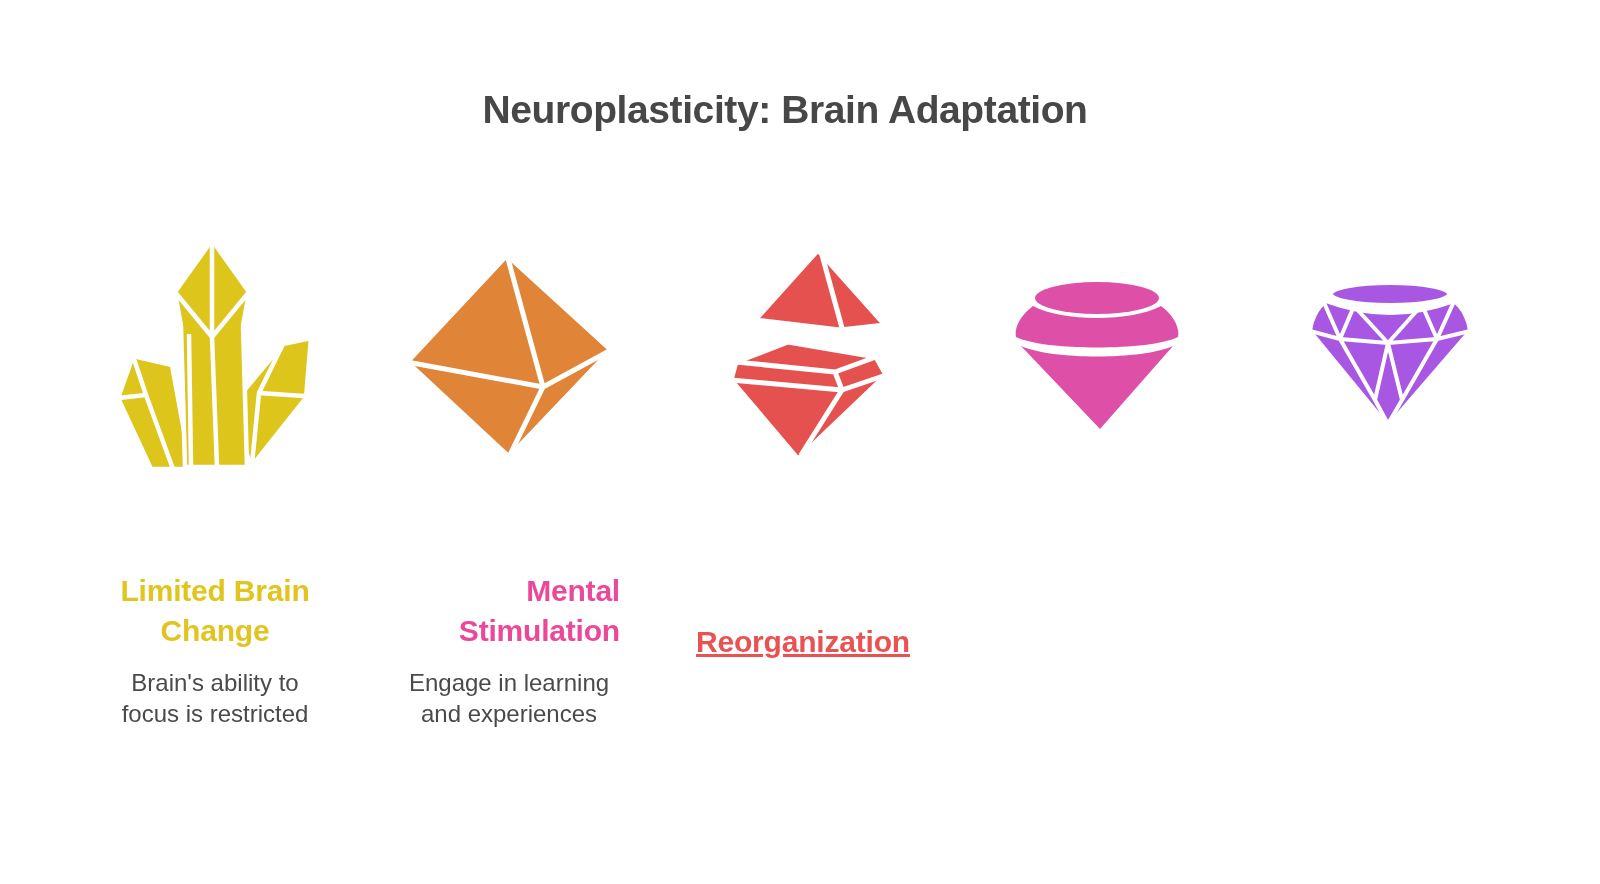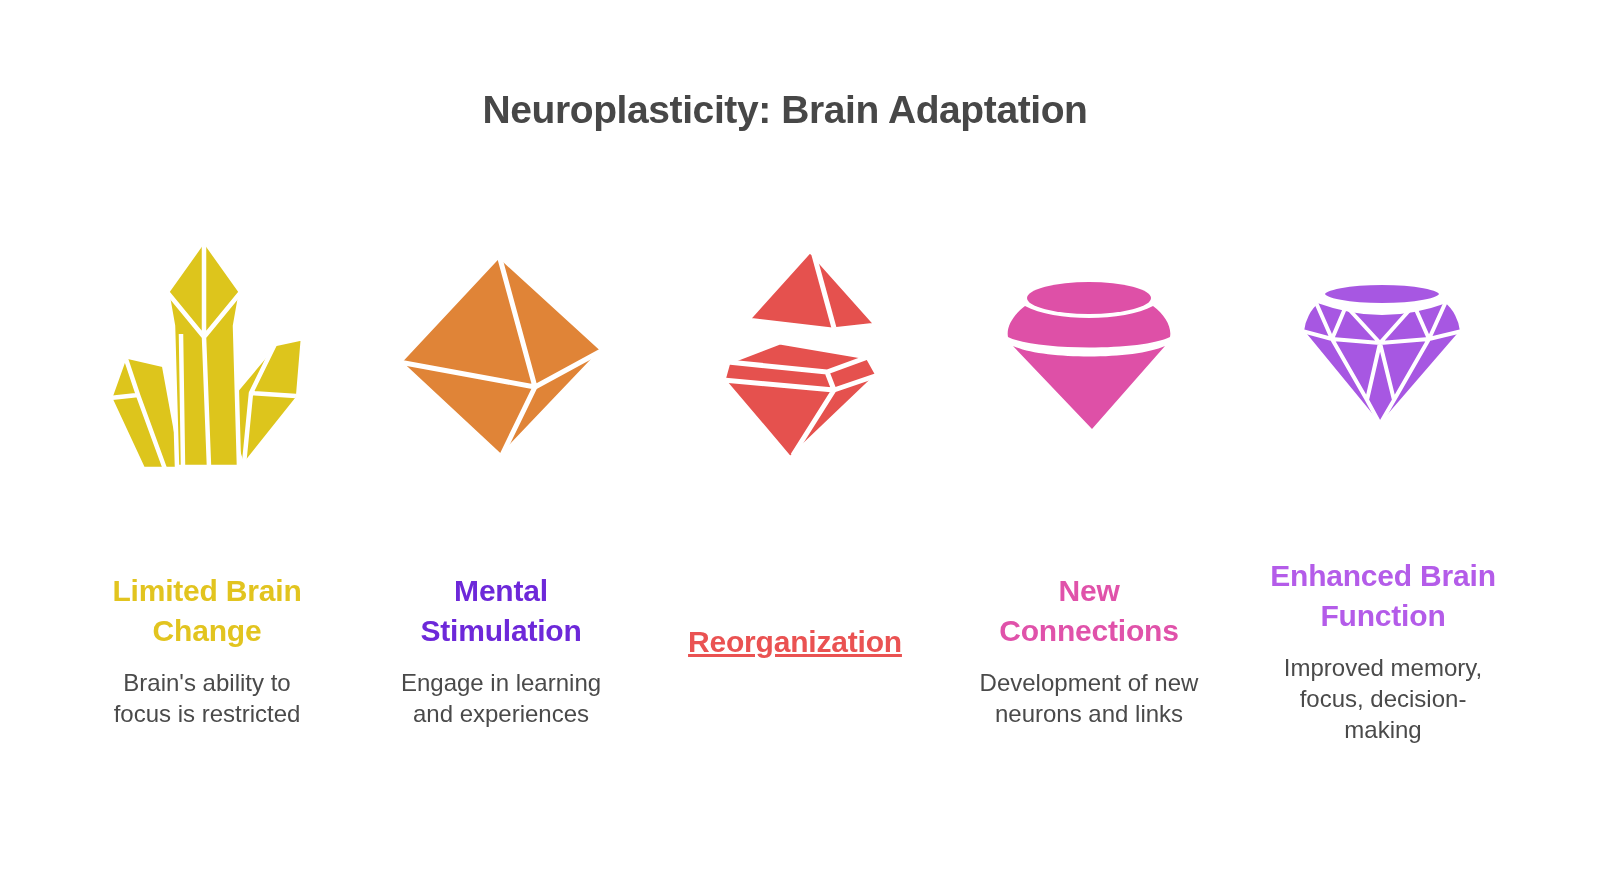--- a/index.html
+++ b/index.html
@@ -18,21 +18,21 @@
     margin: 0;
     text-align: center;
     font-size: 39px;
     font-weight: bold;
     letter-spacing: -0.4px;
     color: #474747;
   }
 
   .row {
     position: absolute;
-    left: 60px; top: 238px;
+    left: 68px; top: 238px;
     width: 1470px;
     display: flex;
   }
   .card {
     width: 294px;
     display: flex;
     flex-direction: column;
     align-items: center;
   }
   .icon-box {
@@ -96,21 +96,21 @@
     <div class="card">
       <div class="icon-box">
         <svg width="210" height="210" viewBox="0 0 210 210">
           <g stroke="#ffffff" stroke-width="5" stroke-linejoin="round" fill="#e08437">
             <polygon points="103,4 207,99 105,206 3,111"></polygon>
             <path fill="none" d="M103,4 L139,136 M3,111 L139,136 M139,136 L105,206 M139,136 L207,99"></path>
           </g>
         </svg>
       </div>
       <div class="text-box">
-        <h2 class="card-heading" style="max-width: 222px; color: #6d28d9;">Mental Stimulation</h2>
+        <h2 class="card-heading" style="max-width: 222px; color: #ec4899; text-align: right;">Mental Stimulation</h2>
         <p class="card-desc" style="max-width:218px">Engage in learning and experiences</p>
       </div>
     </div>
 
     <div class="card">
       <div class="icon-box">
         <svg width="180" height="226" viewBox="0 0 180 226">
           <g stroke="#ffffff" stroke-width="5" stroke-linejoin="round" fill="#e5514e">
             <polygon points="105,7 172,82 127,87 42,77"></polygon>
             <path fill="none" d="M109,12 L129,85"></path>
@@ -127,38 +127,30 @@
     <div class="card">
       <div class="icon-box">
         <svg width="166" height="150" viewBox="0 0 166 150">
           <g fill="#de50a7">
             <ellipse cx="83" cy="17" rx="62" ry="16"></ellipse>
             <path d="M19,25 C7,34 0,46 2,56 C30,70 136,70 164,56 C166,46 159,34 147,25 C118,41 48,41 19,25 Z"></path>
             <path d="M7,65 C38,79 128,79 159,65 L86,148 Z"></path>
           </g>
         </svg>
       </div>
-      <div class="text-box">
-        <h2 class="card-heading" style="max-width: 222px; color: rgb(224, 82, 170);">New Connections</h2>
-        <p class="card-desc" style="max-width:228px">Development of new neurons and links</p>
-      </div>
     </div>
 
     <div class="card">
       <div class="icon-box">
         <svg width="162" height="148" viewBox="0 0 162 148">
           <g stroke="#ffffff" stroke-width="4" stroke-linejoin="round" fill="#a757e2">
             <path d="M16,19 C7,26 1,38 0,49 L78,144 L160,49 C159,38 153,26 144,19 C100,35 60,35 16,19 Z"></path>
             <path fill="none" d="M0,49 L30,57 L78,61 L127,57 L160,49
                                  M30,57 L12,16 M30,57 L44,24 M78,61 L44,24 M78,61 L112,23 M127,57 L112,23 M127,57 L146,15
                                  M30,57 L65,118 M127,57 L92,118 M78,61 L65,118 M78,61 L92,118 M65,118 L78,142 M92,118 L78,142"></path>
             <ellipse cx="80" cy="12" rx="59" ry="11"></ellipse>
           </g>
         </svg>
       </div>
-      <div class="text-box">
-        <h2 class="card-heading" style="max-width: 252px; color: rgb(180, 92, 233);">Enhanced Brain Function</h2>
-        <p class="card-desc" style="max-width:218px">Improved memory, focus, decision-making</p>
-      </div>
     </div>
 
   </div>
 </div>
 
 </body></html>

